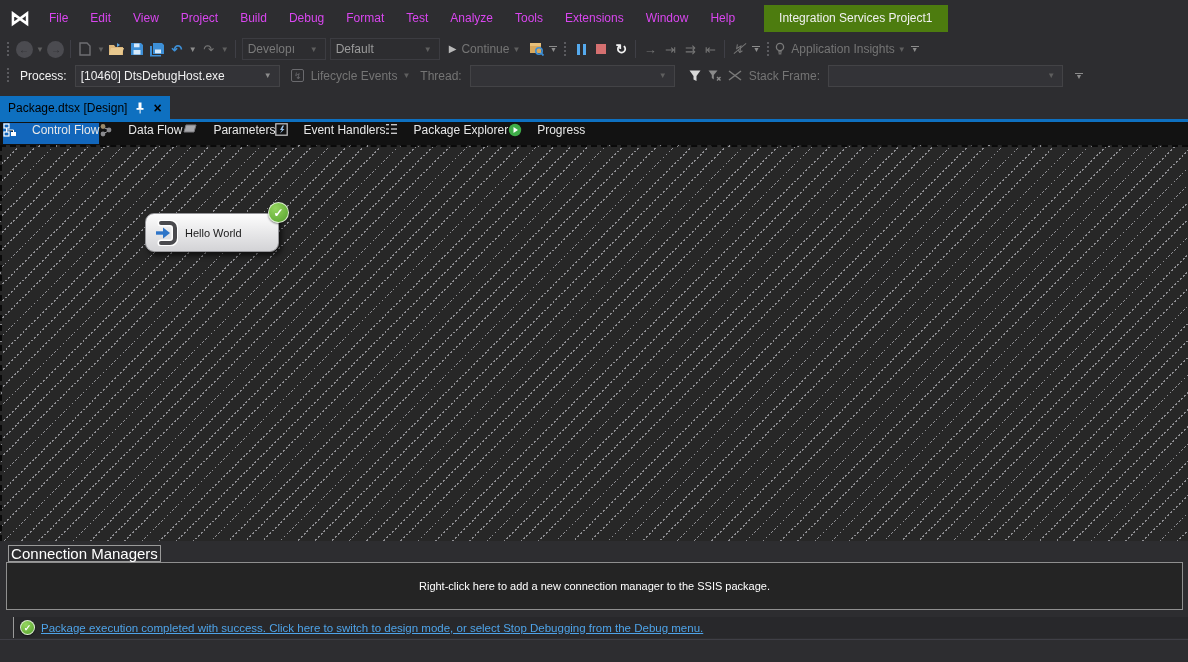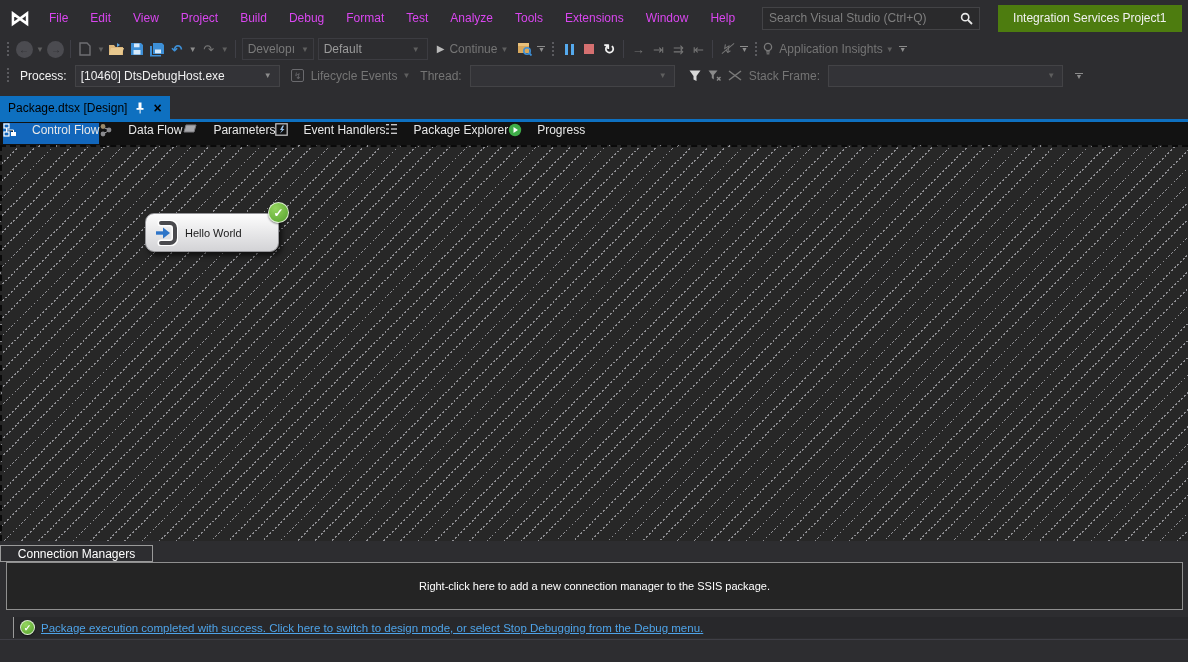--- a/index.html
+++ b/index.html
@@ -61,22 +61,22 @@
   .task{position:absolute;left:143px;top:66px;width:134px;height:39px;border-radius:9px;
     background:linear-gradient(#fdfdfd,#d3d3d6);border:1px solid #97979b;
     box-shadow:3px 4px 5px rgba(0,0,0,.55);display:flex;align-items:center;padding-left:6px;gap:7px;color:#1a1a1a;font-size:11px}
   .check-badge{border-radius:50%;background:radial-gradient(circle at 35% 28%,#95d55f,#54a02c);
     color:#fff;display:flex;align-items:center;justify-content:center;font-weight:bold;
     box-shadow:0 1px 2px rgba(0,0,0,.5);border:1px solid rgba(255,255,255,.75)}
   .task .check-badge{position:absolute;left:122px;top:-12px;width:21px;height:21px;font-size:12px}
 
   
   .cm-section{padding-top:4px}
-  .cm-tab{width:153px;height:17px;border:1px solid #9a9a9a;background:#2d2d30;
-    display:flex;align-items:center;justify-content:center;font-size:12px;color:#fff}
+  .cm-tab{margin-left:8px;width:153px;height:17px;border:1px solid #9a9a9a;background:#2d2d30;
+    display:flex;align-items:center;justify-content:center;font-size:15px;color:#fff}
   .cm-panel{margin:0 5px 0 6px;height:48px;border:1px solid #8f8f8f;background:#242424;
     display:flex;align-items:center;justify-content:center}
   .cm-hint{font-size:11px;color:#fff}
 
   
   .status-row{margin:7px 0 0 13px;height:21px;display:flex;align-items:center;gap:6px;
     background:#28282b;border-left:1px solid #9a9a9a;padding-left:6px}
   .status-row .check-badge{width:15px;height:15px;font-size:9px;flex:0 0 auto}
   .status-link{color:#4ea3e8;text-decoration:underline;font-size:11.5px}
   .bottom-strip{height:11px;margin-top:1px;background:#2d2d30;border-top:1px solid #3f3f46}
@@ -92,27 +92,20 @@
   <span class="menu-item">Project</span>
   <span class="menu-item">Build</span>
   <span class="menu-item">Debug</span>
   <span class="menu-item">Format</span>
   <span class="menu-item">Test</span>
   <span class="menu-item">Analyze</span>
   <span class="menu-item">Tools</span>
   <span class="menu-item">Extensions</span>
   <span class="menu-item">Window</span>
   <span class="menu-item">Help</span>
-  <div class="searchbox">
-    <input placeholder="Search Visual Studio (Ctrl+Q)" style="">
-    <svg width="13" height="13" viewBox="0 0 13 13">
-      <circle cx="5.2" cy="5.2" r="3.6" fill="none" stroke="#e8e8e8" stroke-width="1.6"></circle>
-      <line x1="8" y1="8" x2="12" y2="12" stroke="#e8e8e8" stroke-width="1.8"></line>
-    </svg>
-  </div>
   <span class="project-title">Integration Services Project1</span>
 </div>
 
 <div class="row toolbar">
   <span class="grip"></span>
   <span class="tbtn">
       <span class="circle-btn">←</span>
     </span>
   <span class="caret dim">▼</span>
   <span class="tbtn">
@@ -148,21 +141,21 @@
   </span>
   <span class="tbtn">
       <span class="glyph" style="color:#3d8fd6;font-weight:bold">↶</span>
     </span>
   <span class="caret">▼</span>
   <span class="tbtn">
       <span class="glyph dim">↷</span>
     </span>
   <span class="caret dim">▼</span>
   <span class="sep"></span>
-  <span class="combo ghost" style="width:72px">
+  <span class="combo ghost" style="width:84px">
     <span>Developı</span>
     <span class="caret dim">▼</span>
   </span>
   <span class="combo ghost" style="width:110px;color:#9b9b9b">
     <span>Default</span>
     <span class="caret dim">▼</span>
   </span>
   <span class="tbtn" style="margin-left:6px">
     <span class="glyph" style="color:#b9b9b9;font-size:10px">▶</span>
     <span class="dim" style="margin-left:5px">Continue</span>

